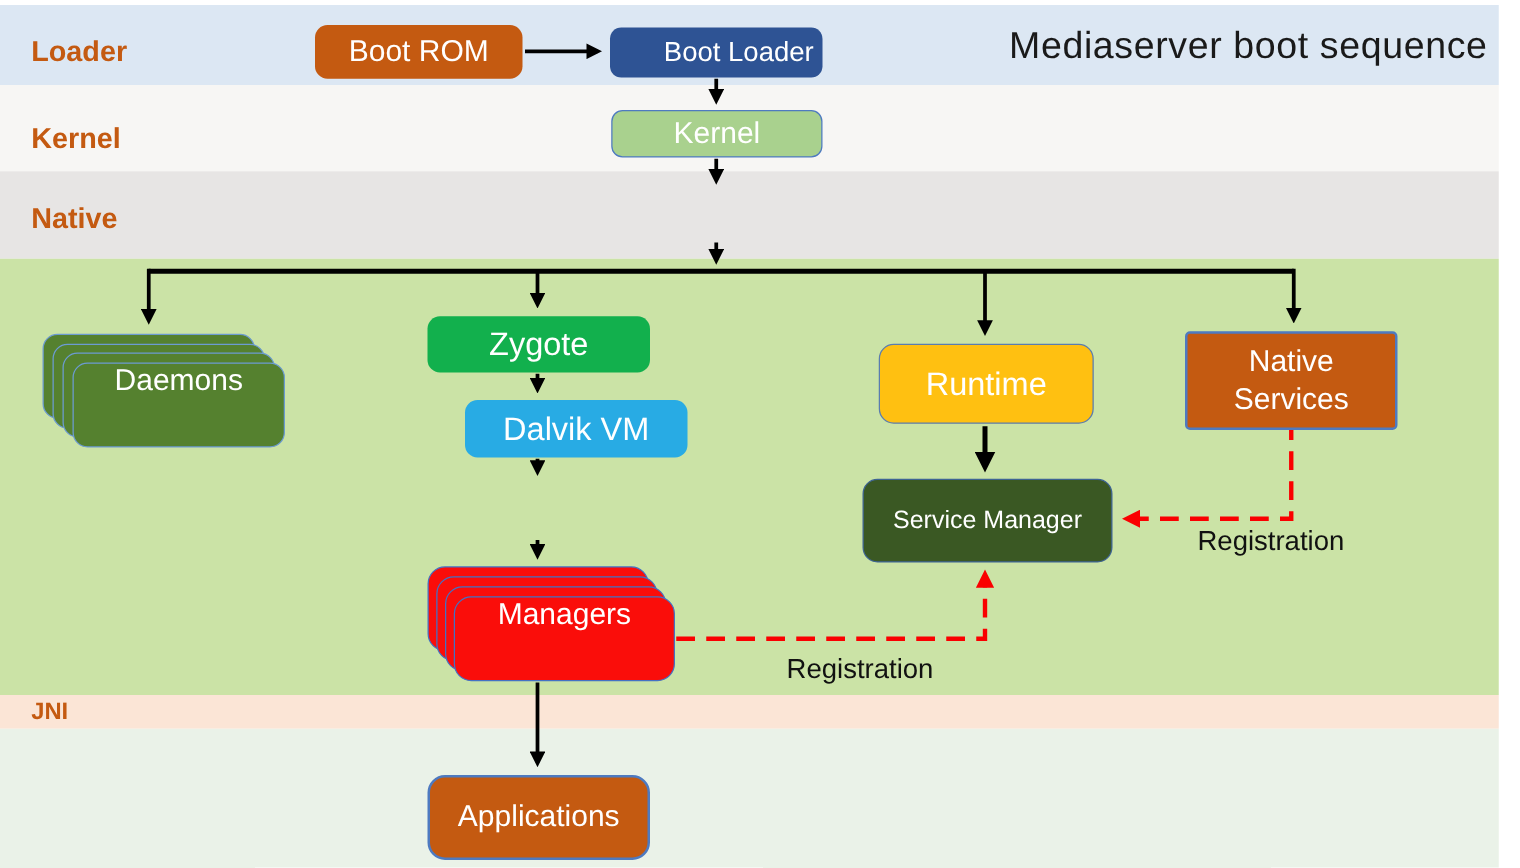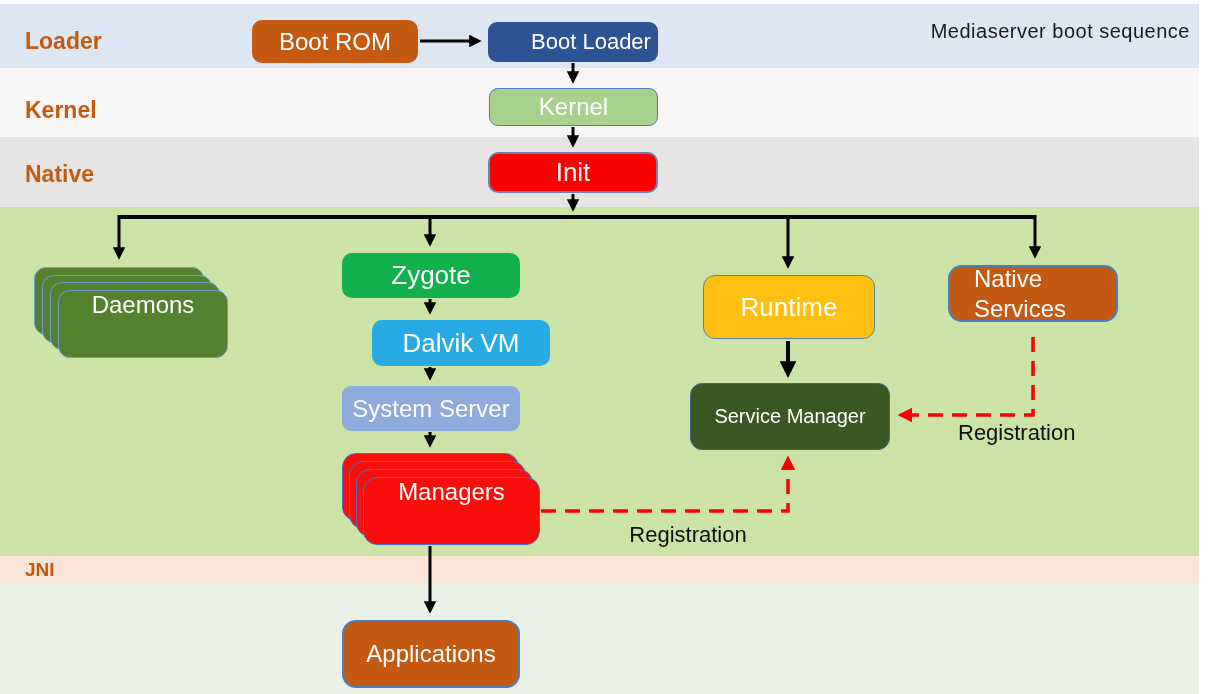--- a/index.html
+++ b/index.html
@@ -23,47 +23,47 @@
   }
   .lbl-loader{top:28px;font-size:23px;}
   .lbl-kernel{top:97px;font-size:23px;}
   .lbl-native{top:161px;font-size:23px;}
   .lbl-cpp{top:412px;font-size:23px;}
   .lbl-jni{top:559px;font-size:19px;}
   .lbl-java{top:617px;font-size:25px;}
 
   .title{
     position:absolute;top:20px;left:760px;width:430px;text-align:right;
-    font-size:20px;font-weight:300;letter-spacing:0.5px;
+    font-size:30px;font-weight:300;letter-spacing:0.5px;
     color:var(--c-title_text,#1A1A1A);white-space:nowrap;
   }
 
   .node{
     position:absolute;display:flex;align-items:center;justify-content:center;
-    color:#ffffff;text-align:left;box-sizing:border-box;white-space:nowrap;
+    color:#ffffff;text-align:center;box-sizing:border-box;white-space:nowrap;
   }
   .boot-rom{left:252px;top:20px;width:166px;height:43px;border-radius:10px;
     background:var(--c-boot_rom,#C45A11);font-size:24px;}
   .boot-loader{left:488px;top:22px;width:170px;height:40px;border-radius:9px;
     background:var(--c-boot_loader,#2E5394);font-size:22px;padding-left:36px;}
   .kernel-box{left:489px;top:88px;width:169px;height:38px;border-radius:9px;
     background:var(--c-kernel_box,#A9D18E);border:1.5px solid var(--c-box_border_blue,#4E7AC0);font-size:24px;}
   .init-box{left:488px;top:152px;width:170px;height:41px;border-radius:10px;
     background:var(--c-init,#FC0000);border:2px solid #6B82B4;font-size:26px;}
   .zygote{left:342px;top:253px;width:178px;height:45px;border-radius:10px;
     background:var(--c-zygote,#12B04D);font-size:26px;}
   .dalvik{left:342px;top:320px;width:178px;height:46px;border-radius:10px;
     background:var(--c-dalvik_vm,#28ABE4);font-size:26px;margin-left:30px;}
   .system-server{left:342px;top:386px;width:178px;height:45px;border-radius:9px;
     background:var(--c-system_server,#8FAADC);font-size:24px;}
   .runtime{left:703px;top:275px;width:172px;height:64px;border-radius:12px;
     background:var(--c-runtime,#FFC011);border:1.5px solid #5A7DB0;font-size:26px;}
   .service-manager{left:690px;top:383px;width:200px;height:67px;border-radius:12px;
     background:var(--c-service_manager,#3A5823);border:1.5px solid var(--c-sm_border,#3E6494);font-size:20px;}
-  .native-services{left:948px;top:265px;width:170px;height:57px;border-radius:14px;
+  .native-services{left:948px;top:265px;width:170px;height:79px;border-radius:4px;
     background:var(--c-native_services,#C45A11);border:2px solid var(--c-box_border_blue,#4E7AC0);
     font-size:24px;line-height:1.22;white-space:normal;padding:0 24px;}
   .applications{left:342px;top:620px;width:178px;height:68px;border-radius:14px;
     background:var(--c-applications,#C45A11);border:2px solid var(--c-box_border_blue,#4E7AC0);font-size:24px;}
 
   .card{
     position:absolute;width:170px;height:68px;border-radius:12px;box-sizing:border-box;
     background:var(--c-daemons,#55812F);border:1.5px solid var(--c-stack_border,#6C9BD2);
   }
   .card.front{display:flex;align-items:flex-start;justify-content:center;color:#fff;font-size:24px;}
@@ -141,24 +141,22 @@
   <div class="card mcard mg1"></div>
   <div class="card mcard mg2"></div>
   <div class="card mcard mg3"></div>
   <div class="card mcard mg4 front">
     <span>Managers</span>
   </div>
 
   <div class="node boot-rom">Boot ROM</div>
   <div class="node boot-loader">Boot Loader</div>
   <div class="node kernel-box">Kernel</div>
-  <div class="node init-box">Init</div>
   <div class="node zygote">Zygote</div>
   <div class="node dalvik">Dalvik VM</div>
-  <div class="node system-server">System Server</div>
   <div class="node runtime">Runtime</div>
   <div class="node service-manager">Service Manager</div>
   <div class="node native-services">Native Services</div>
   <div class="node applications">Applications</div>
 
   <div class="annotation reg-native">Registration</div>
   <div class="annotation reg-managers">Registration</div>
 
 </div>
 

